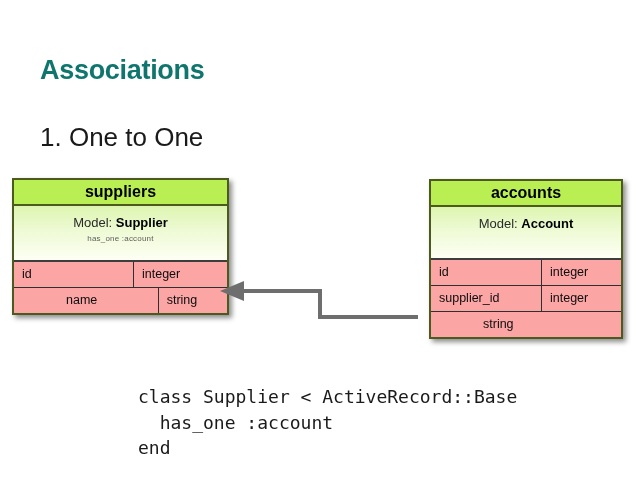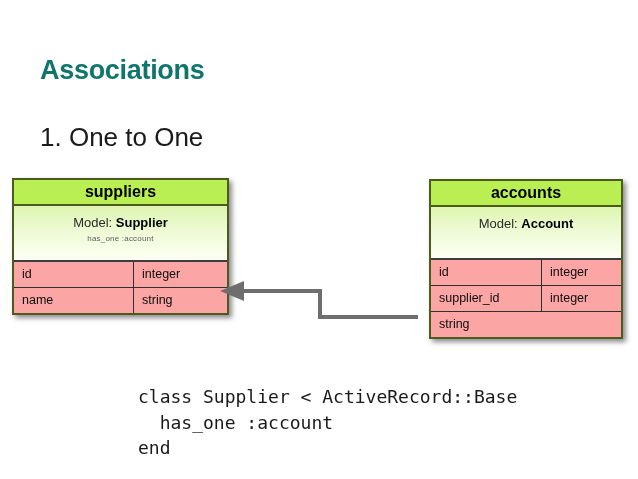--- a/index.html
+++ b/index.html
@@ -83,20 +83,21 @@
     letter-spacing: 0.2px;
   }
   .field-row {
     display: flex;
     box-sizing: border-box;
     background: #fca5a5;
     border-bottom: 1.5px solid #2f2f2f;
   }
   .field-row:last-child {
     border-bottom: none;
+    padding-left: 44px;
   }
   .field-name, .field-type {
     box-sizing: border-box;
     font-size: 12.5px;
     color: #0d0d0d;
     padding: 4px 0 4px 8px;
     line-height: 1.35;
     white-space: nowrap;
     overflow: hidden;
   }

